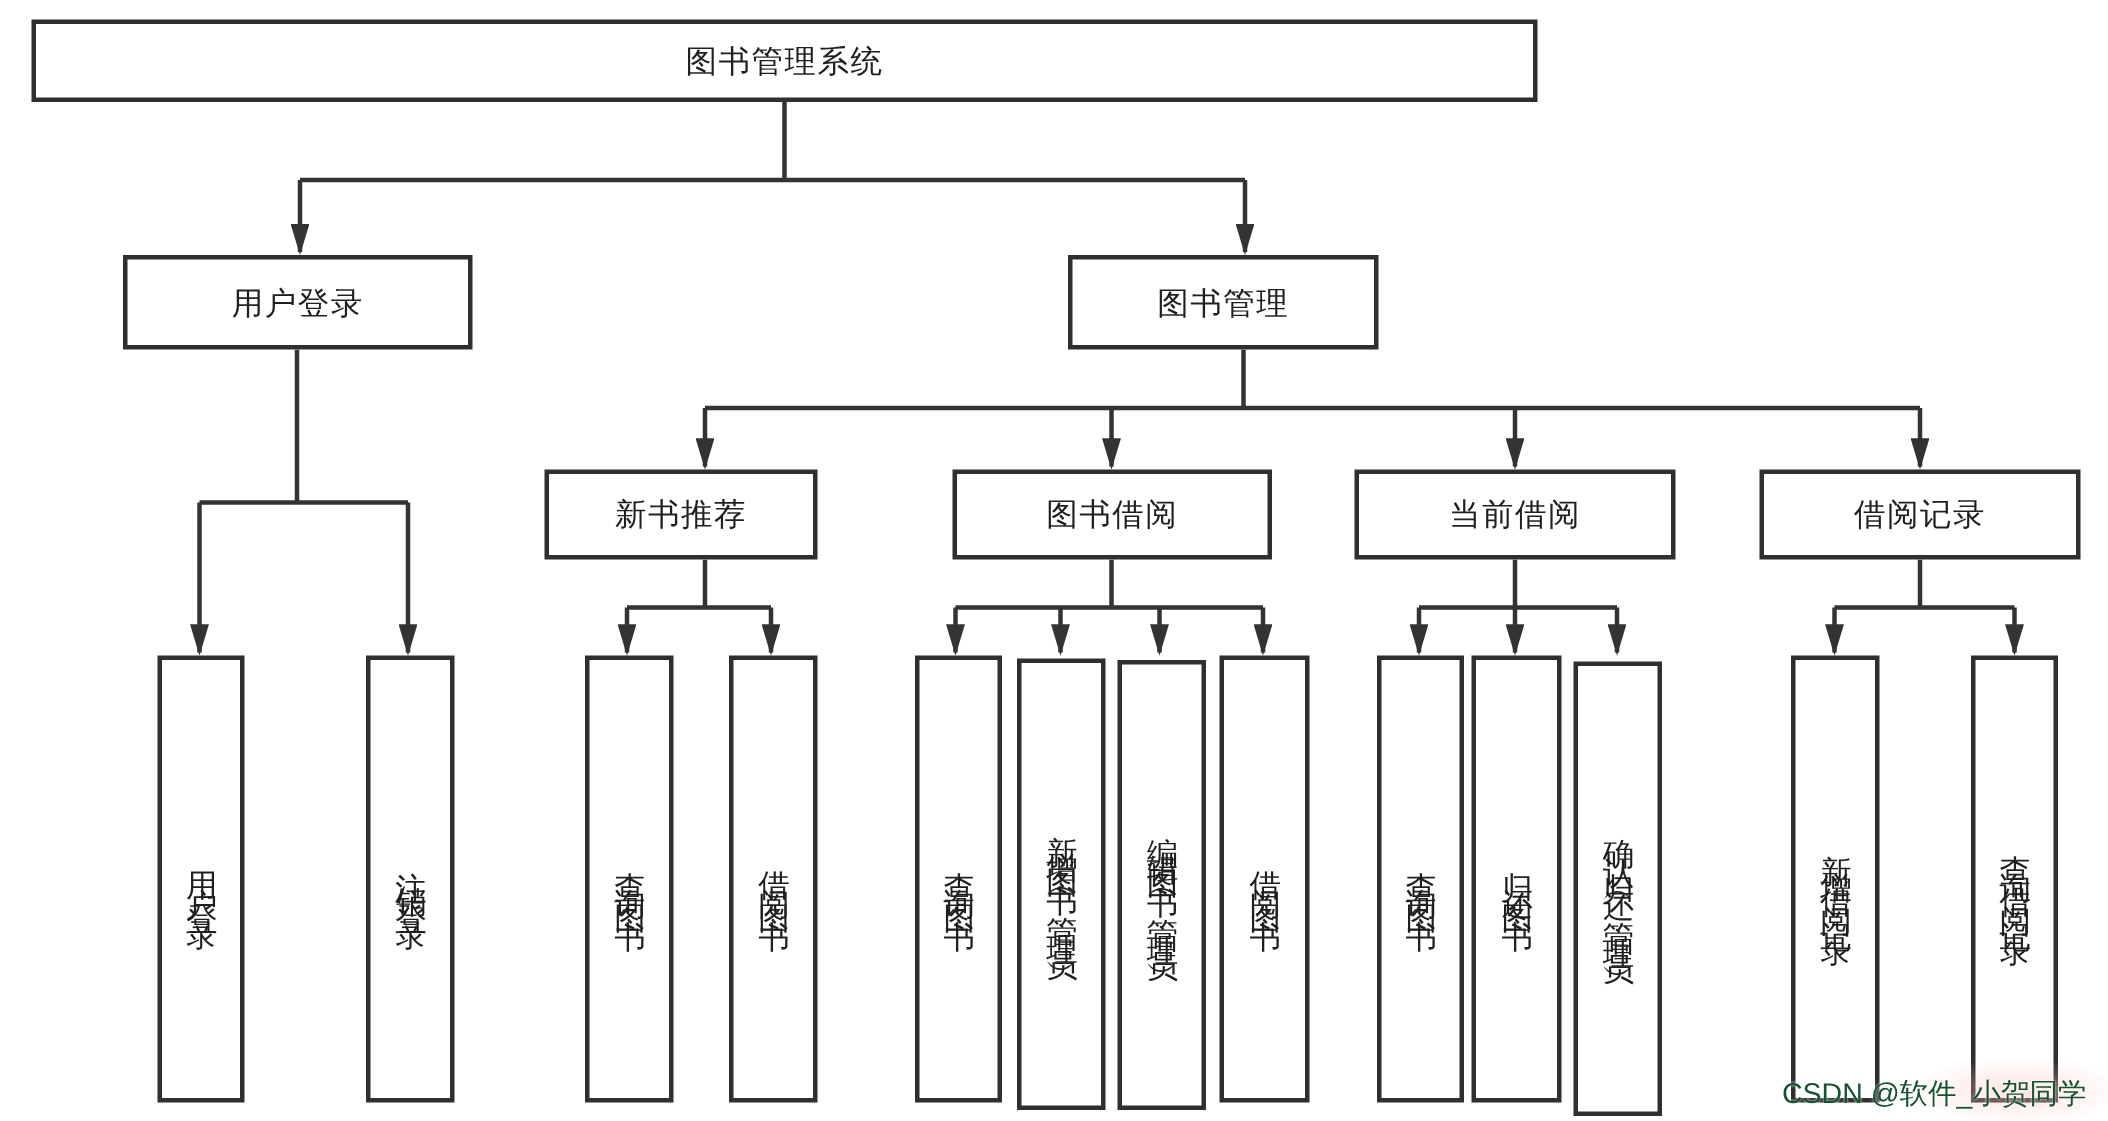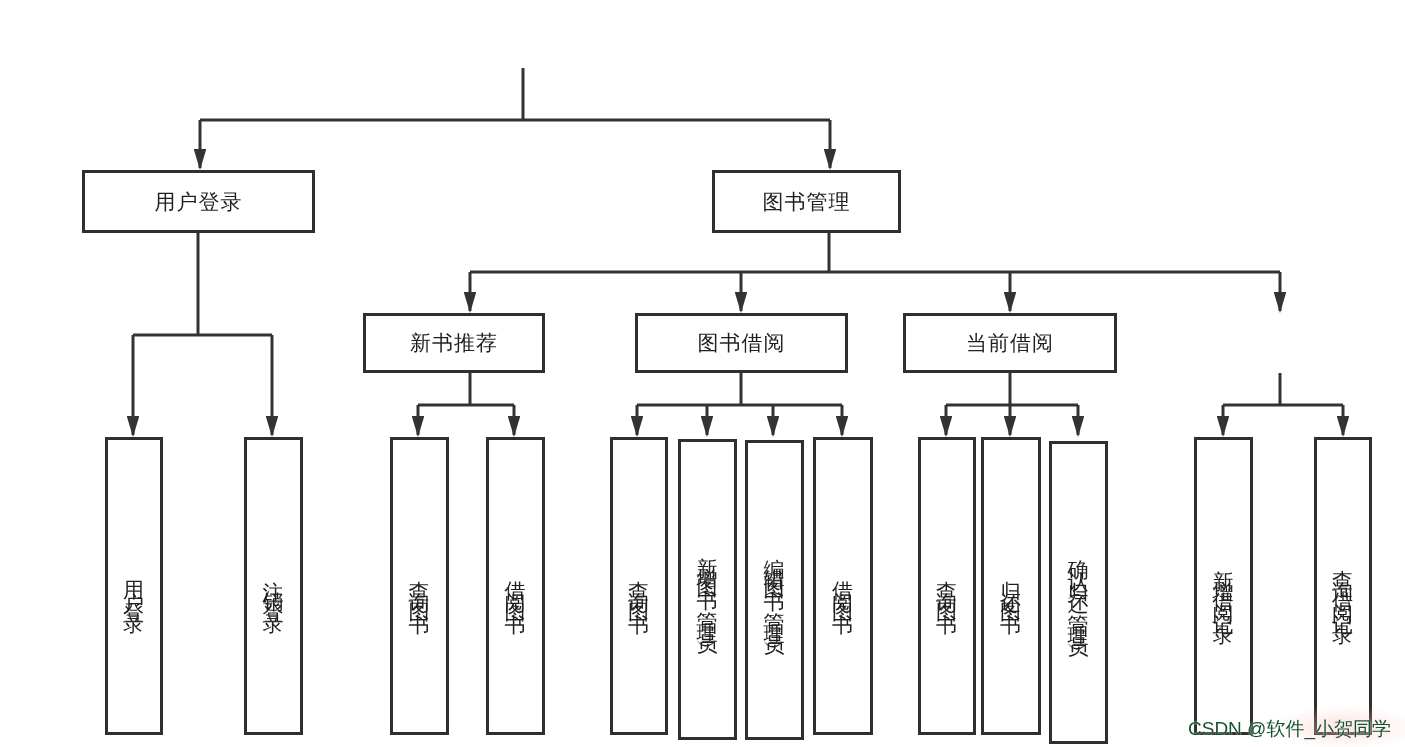--- a/index.html
+++ b/index.html
@@ -107,27 +107,29 @@
       <path d="M1010 405 V435" marker-end="url(#arrow)"></path>
       <path d="M1078 405 V435" marker-end="url(#arrow)"></path>
 
       <path d="M1280 373 V405"></path>
       <path d="M1223 405 H1343"></path>
       <path d="M1223 405 V435" marker-end="url(#arrow)"></path>
       <path d="M1343 405 V435" marker-end="url(#arrow)"></path>
     </g>
   </svg>
 
+  <div class="box h" style="left:21px;top:13px;width:1004px;height:55px">图书管理系统</div>
 
   <div class="box h" style="left:82px;top:170px;width:233px;height:63px">用户登录</div>
-  <div class="box h" style="left:712px;top:170px;width:189px;height:63px">图书管理</div>
+  <div class="box h" style="left:712px;top:170px;width:207px;height:63px">图书管理</div>
 
   <div class="box h" style="left:363px;top:313px;width:182px;height:60px">新书推荐</div>
   <div class="box h" style="left:903px;top:313px;width:214px;height:60px">当前借阅</div>
   <div class="box h" style="left:635px;top:313px;width:213px;height:60px">图书借阅</div>
+  <div class="box h" style="left:1173px;top:313px;width:214px;height:60px">借阅记录</div>
 
   <div class="box v" style="left:105px;top:437px;width:58px;height:298px">
     <span>用户登录</span>
   </div>
   <div class="box v" style="left:244px;top:437px;width:59px;height:298px">
     <span>注销登录</span>
   </div>
 
   <div class="box v" style="left:390px;top:437px;width:59px;height:298px">
     <span>查询图书</span>

